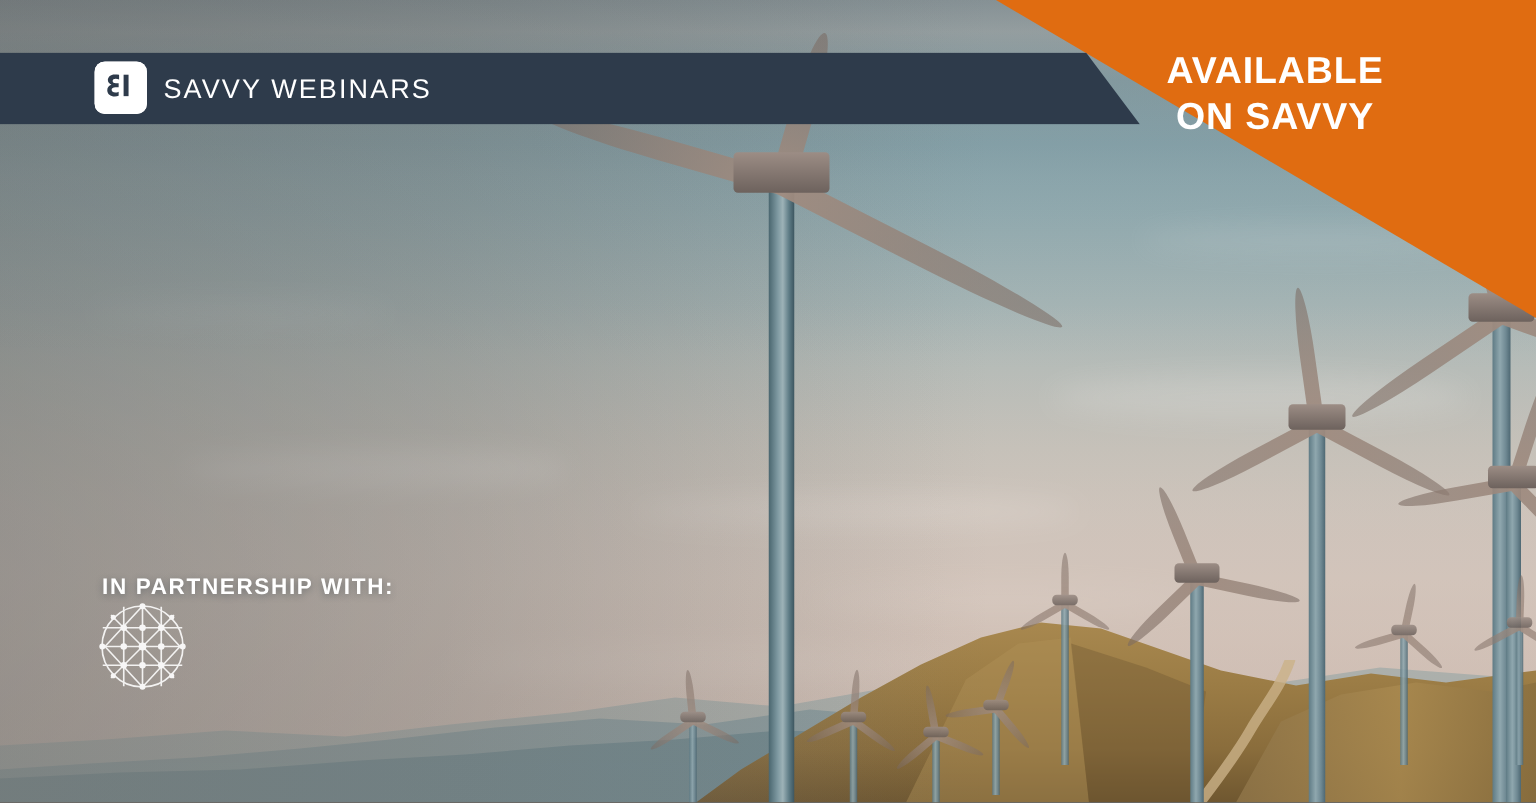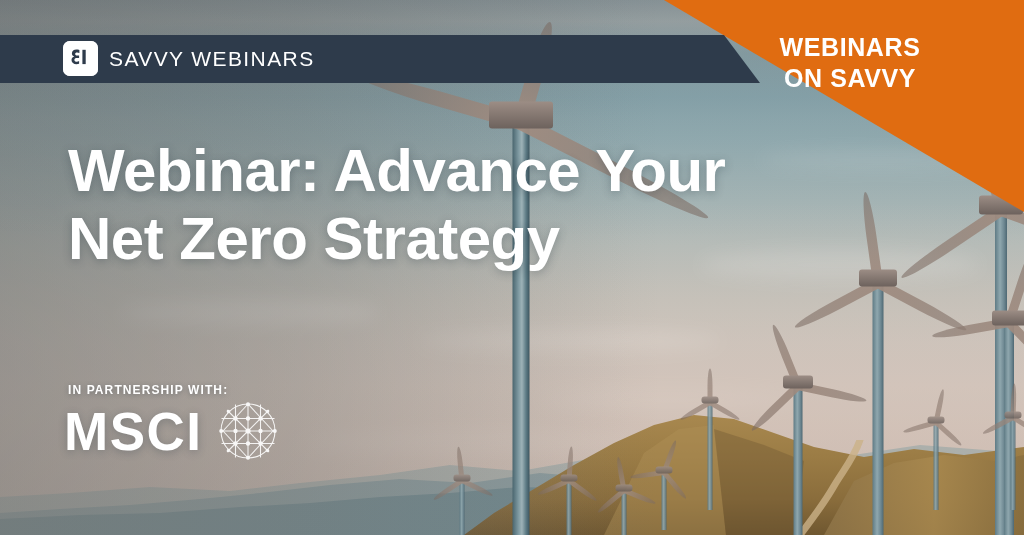--- a/index.html
+++ b/index.html
@@ -199,21 +199,21 @@
     position:absolute; left:63px; top:41px;
     display:flex; align-items:center; gap:11px;
     z-index:7;
   }
   .brand-mark {
     width:35px; height:35px; border-radius:7px;
     background:#fff; position:relative; flex:0 0 auto;
   }
   .brand-mark svg { display:block; }
   .brand-text {
-    color:#fff; font-size:21px; letter-spacing:1.4px;
+    color:#fff; font-size:18px; letter-spacing:1.4px;
     font-weight:400; line-height:1; white-space:nowrap;
     font-family:"Liberation Sans", sans-serif;
   }
 
   
   .flag {
     position:absolute; right:0; top:0; width:360px; height:212px;
     background:#e06c11;
     clip-path:polygon(100% 0, 100% 100%, 0 0);
     z-index:5;
@@ -241,21 +241,21 @@
   .subhead {
     position:absolute; left:68px; top:295px; width:840px;
     color:#f2f3f2; font-size:22.5px; font-weight:400;
     line-height:1.55; letter-spacing:.1px;
     text-shadow:0 1px 6px rgba(40,55,65,.35);
   }
   .subhead span { display:block; }
 
   .partner-label {
     position:absolute; left:68px; top:383px;
-    color:#fff; font-size:12px; font-weight:700;
+    color:#fff; font-size:15px; font-weight:700;
     letter-spacing:1.1px;
     text-shadow:0 1px 5px rgba(40,55,65,.4);
   }
 
   .msci {
     position:absolute; left:64px; top:400px;
     display:flex; align-items:center; gap:14px;
   }
   .msci-word {
     color:#fff; font-size:53px; font-weight:700;
@@ -427,49 +427,44 @@
       <div class="blade b3"></div>
       <div class="nacelle"></div>
     </div>
 
     <div class="left-scrim"></div>
     <div class="grade"></div>
   </div>
 
   <div class="flag"></div>
   <div class="flag-text">
-    <span>WEBINARS</span>
+    <span>AVAILABLE</span>
     <span>ON SAVVY</span>
   </div>
 
   <div class="navbar"></div>
   <div class="brand">
     <div class="brand-mark">
       <svg width="35" height="35" viewBox="0 0 35 35">
         <rect x="0" y="0" width="35" height="35" rx="7" fill="#ffffff"></rect>
         <path d="M13.4 8.6c-2.6 0-4.5 1.6-4.5 3.8 0 1.5.9 2.5 2.4 3.1-1.7.6-2.8 1.8-2.8 3.6 0 2.5 2.1 4.2 5 4.2 1 0 1.9-.2 2.6-.5v-2.7c-.7.4-1.5.6-2.3.6-1.4 0-2.4-.7-2.4-1.8 0-1.2 1-1.8 2.6-1.8h2.1v-2.6h-1.9c-1.3 0-2.1-.6-2.1-1.5 0-.9.8-1.5 2-1.5.8 0 1.6.2 2.3.5V8.9c-.9-.2-1.9-.3-3-.3z" fill="#2e3b4b"></path>
         <rect x="19.4" y="8.8" width="3.3" height="14.3" fill="#2e3b4b"></rect>
         <rect x="24.2" y="8.8" width="2.6" height="14.3" fill="#2e3b4b" opacity="0"></rect>
       </svg>
     </div>
     <div class="brand-text">SAVVY WEBINARS</div>
   </div>
 
   <div class="content">
 
-    <div class="headline">
-      <span>Webinar: Advance Your</span>
-      <span>Net Zero Strategy</span>
-    </div>
 
 
     <div class="partner-label">IN PARTNERSHIP WITH:</div>
 
     <div class="msci">
-      <div class="msci-word">MSCI</div>
       <div class="msci-glyph">
         <svg width="62" height="62" viewBox="0 0 62 62">
           <g stroke="#ffffff" stroke-width="1.1" fill="none" opacity=".95">
             <circle cx="31" cy="31" r="27"></circle>
             <line x1="4.5" y1="18.5" x2="57.5" y2="18.5"></line>
             <line x1="4.5" y1="31" x2="57.5" y2="31"></line>
             <line x1="4.5" y1="43.5" x2="57.5" y2="43.5"></line>
             <line x1="18.5" y1="4.5" x2="18.5" y2="57.5"></line>
             <line x1="31" y1="4.5" x2="31" y2="57.5"></line>
             <line x1="43.5" y1="4.5" x2="43.5" y2="57.5"></line>

